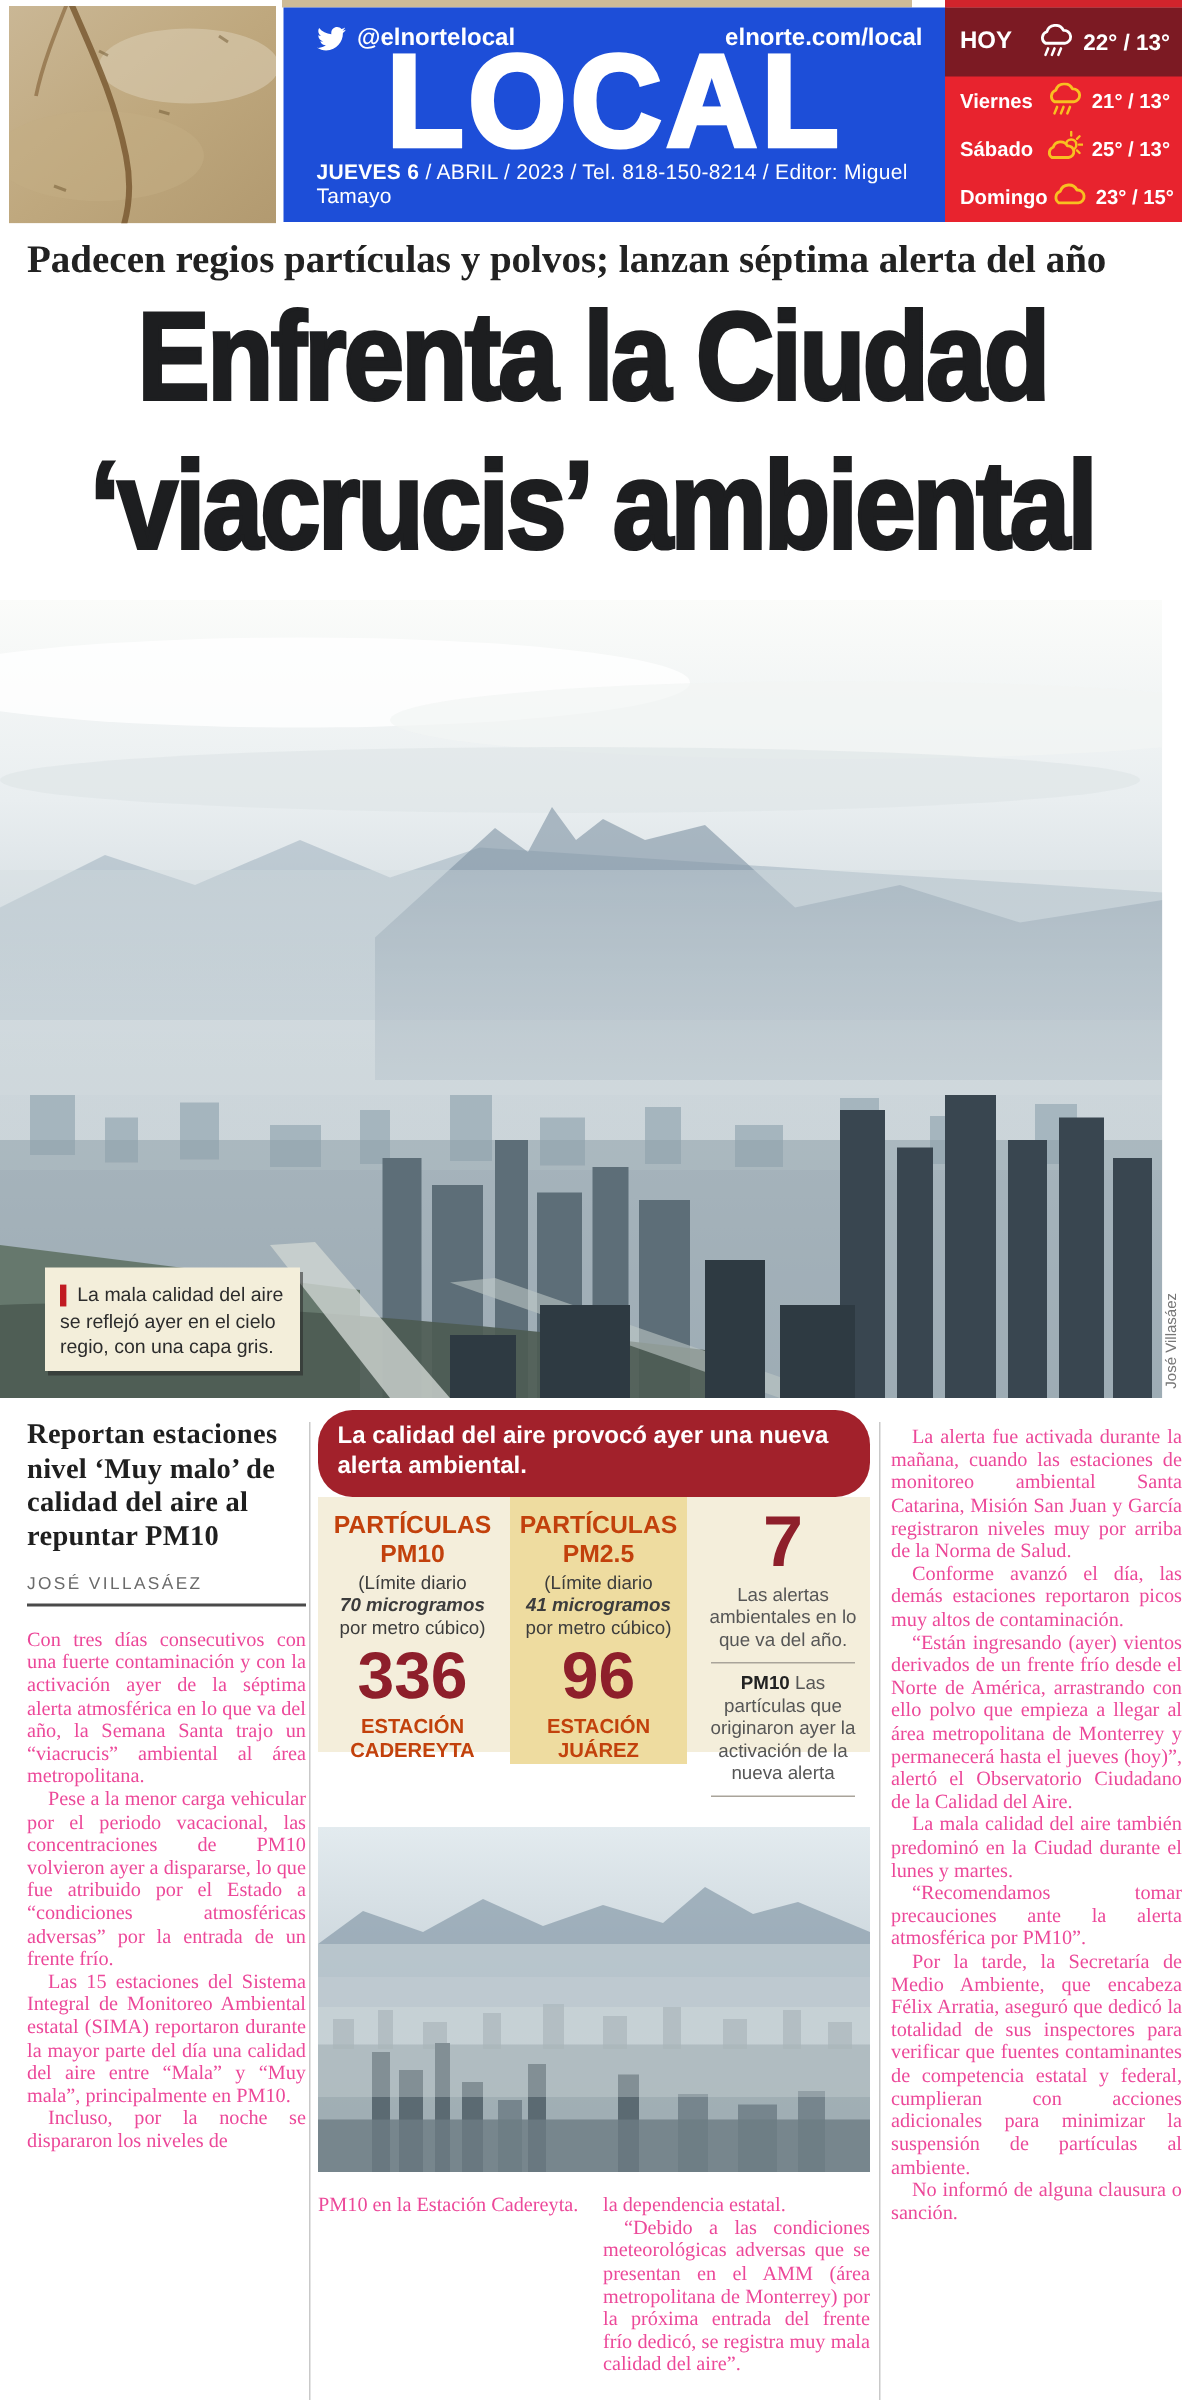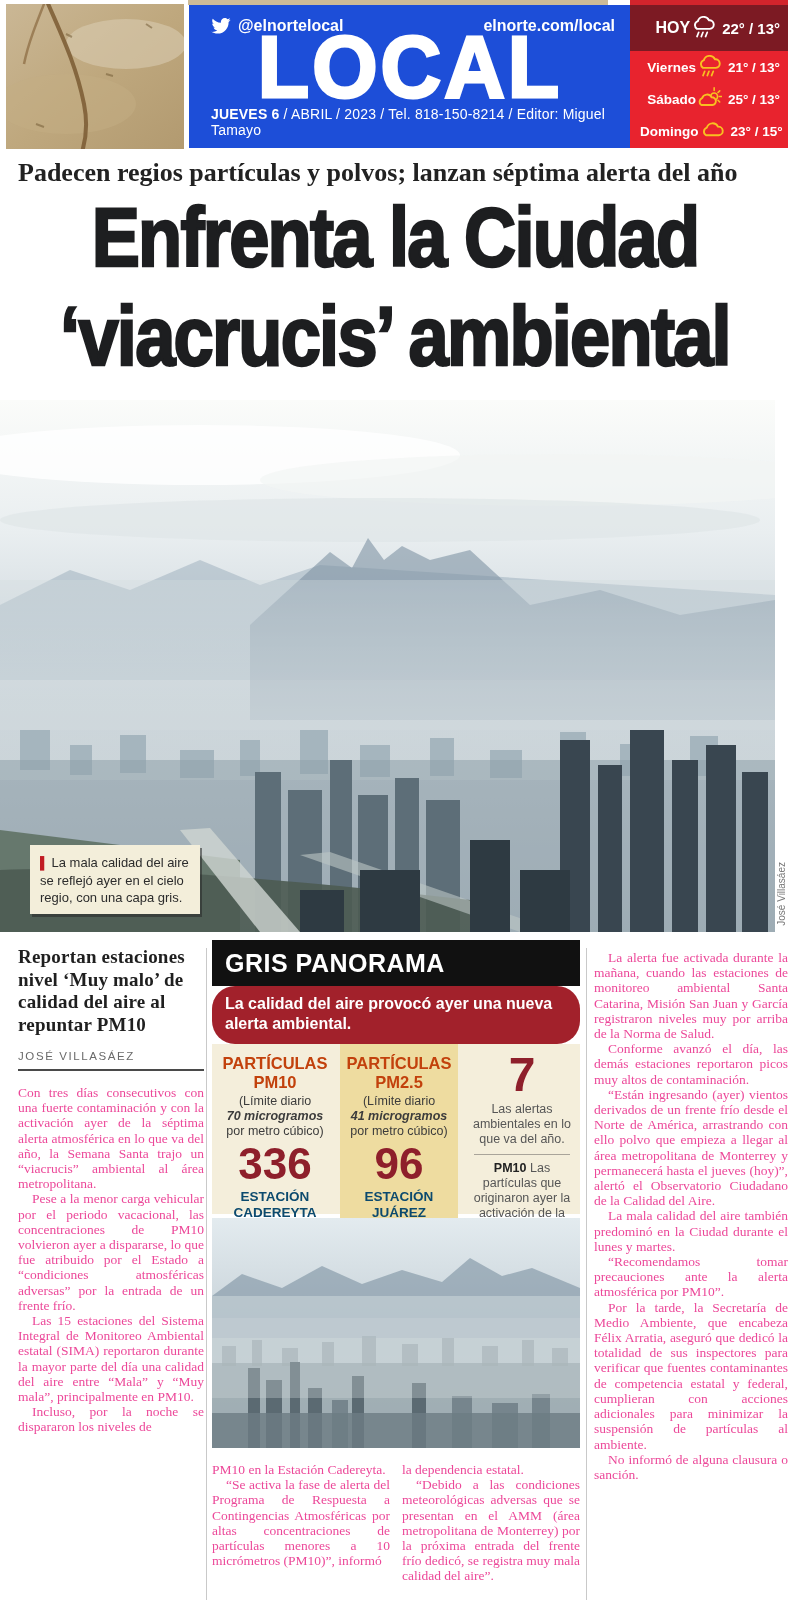--- a/index.html
+++ b/index.html
@@ -16,21 +16,21 @@
   .banner-row{position:absolute;left:22px;right:16px;top:12px;display:flex;
               justify-content:space-between;align-items:center;font-size:16px;font-weight:bold;}
   .tw{display:flex;align-items:center;gap:7px;}
   .local-logo{position:absolute;left:14px;top:20px;width:414px;text-align:center;
               font-size:84px;font-weight:900;letter-spacing:3px;line-height:84px;
               -webkit-text-stroke:3px #fff;transform:scaleY(1.04);}
   .dateline{position:absolute;left:22px;bottom:10px;font-size:14px;letter-spacing:.2px;}
   .dateline b{font-weight:900;}
   .weather{left:630px;top:5px;width:158px;height:143px;background:#e8232e;color:#fff;
            font-family:"Liberation Sans",sans-serif;}
-  .wrow{display:flex;align-items:center;height:32px;padding:0 8px 0 10px;text-align:right;}
+  .wrow{display:flex;align-items:center;height:32px;padding:0 8px 0 10px;}
   .wrow.today{height:46px;background:#7c1a23;}
   .wday{font-weight:bold;font-size:13.5px;flex:1;}
   .wrow.today .wday{font-size:16px;}
   .wtemp{font-weight:bold;font-size:13.5px;white-space:nowrap;}
   .wrow.today .wtemp{font-size:15px;}
   .wicon{width:26px;height:24px;margin-right:6px;flex:0 0 auto;}
 
   
   .kicker{left:18px;top:158px;width:760px;font-size:26px;font-weight:bold;color:#222;}
   .headline{left:0;top:188px;width:790px;text-align:center;
@@ -63,21 +63,21 @@
   .gris-title{background:#111;color:#fff;height:46px;line-height:46px;padding-left:13px;
               font-size:25px;font-weight:900;letter-spacing:.5px;}
   .gris-sub{background:#a2212b;color:#fff;padding:8px 13px 10px;font-size:16px;
             font-weight:bold;line-height:20px;border-radius:23px;}
   .gris-stats{position:relative;background:#f4eedb;height:170px;}
   .stat{position:absolute;top:0;text-align:center;}
   .stat-label{font-size:16.5px;font-weight:800;color:#c2410c;line-height:19px;padding-top:10px;}
   .stat-limit{font-size:12.5px;line-height:15px;color:#3c3c3c;margin-top:2px;}
   .stat-limit b{font-weight:800;font-style:italic;}
   .stat-value{font-size:44px;font-weight:800;color:#8e1f2b;line-height:46px;margin-top:2px;}
-  .stat-station{font-size:13.5px;font-weight:800;color:#0c4a6e;line-height:16px;margin-top:2px;}
+  .stat-station{font-size:13.5px;font-weight:800;color:#c2410c;line-height:16px;margin-top:2px;}
   .alerts-value{font-size:48px;font-weight:800;color:#8e1f2b;line-height:50px;padding-top:6px;}
   .alerts-cap{font-size:12.5px;line-height:15px;color:#565656;margin-top:2px;}
   .alerts-rule{height:1px;background:#a9a49a;margin:7px 6px 6px;}
   .alerts-note{font-size:12.5px;line-height:15px;color:#565656;}
   .alerts-note b{color:#222;font-weight:800;}
   .mid-photo{left:212px;top:1218px;width:368px;height:230px;overflow:hidden;}
 </style>
 </head>
 <body>
 
@@ -240,21 +240,20 @@
     <div class="byline-rule"></div>
     <div class="col-body" style="margin-top:14px;">
       <p class="noindent">Con tres días consecutivos con una fuerte contaminación y con la activación ayer de la séptima alerta atmosférica en lo que va del año, la Semana Santa trajo un “viacrucis” ambiental al área metropolitana.</p>
       <p>Pese a la menor carga vehicular por el periodo vacacional, las concentraciones de PM10 volvieron ayer a dispararse, lo que fue atribuido por el Estado a “condiciones atmosféricas adversas” por la entrada de un frente frío.</p>
       <p>Las 15 estaciones del Sistema Integral de Monitoreo Ambiental estatal (SIMA) reportaron durante la mayor parte del día una calidad del aire entre “Mala” y “Muy mala”, principalmente en PM10.</p>
       <p>Incluso, por la noche se dispararon los niveles de</p>
     </div>
   </div>
 
   <div class="abs gris">
-    <div class="gris-title">GRIS PANORAMA</div>
     <div class="gris-sub">La calidad del aire provocó ayer una nueva alerta ambiental.</div>
     <div class="gris-stats">
       <div class="stat" style="left:4px;width:118px;">
         <div class="stat-label">PARTÍCULAS PM10</div>
         <div class="stat-limit">
           <span>(Límite diario</span><br>
           <b>70 microgramos</b><br>
           <span>por metro cúbico)</span>
         </div>
         <div class="stat-value">336</div>
@@ -319,21 +318,20 @@
         <rect x="320" y="176" width="18" height="54"></rect>
           <rect x="120" y="182" width="16" height="48"></rect>
       </g>
       <rect y="195" width="368" height="35" fill="#6d7c83" opacity=".8"></rect>
       <rect y="100" width="368" height="80" fill="#ccd5d8" opacity=".35"></rect>
     </svg>
   </div>
 
   <div class="abs col-body" style="left:212px;top:1462px;width:178px;">
     <p class="noindent">PM10 en la Estación Cadereyta.</p>
-    <p>“Se activa la fase de alerta del Programa de Respuesta a Contingencias Atmosféricas por altas concentraciones de partículas menores a 10 micrómetros (PM10)”, informó</p>
   </div>
   <div class="abs col-body" style="left:402px;top:1462px;width:178px;">
     <p class="noindent">la dependencia estatal.</p>
     <p>“Debido a las condiciones meteorológicas adversas que se presentan en el AMM (área metropolitana de Monterrey) por la próxima entrada del frente frío dedicó, se registra muy mala calidad del aire”.</p>
   </div>
 
   <div class="abs col-body" style="left:594px;top:950px;width:194px;">
     <p>La alerta fue activada durante la mañana, cuando las estaciones de monitoreo ambiental Santa Catarina, Misión San Juan y García registraron niveles muy por arriba de la Norma de Salud.</p>
     <p>Conforme avanzó el día, las demás estaciones reportaron picos muy altos de contaminación.</p>
     <p>“Están ingresando (ayer) vientos derivados de un frente frío desde el Norte de América, arrastrando con ello polvo que empieza a llegar al área metropolitana de Monterrey y permanecerá hasta el jueves (hoy)”, alertó el Observatorio Ciudadano de la Calidad del Aire.</p>

